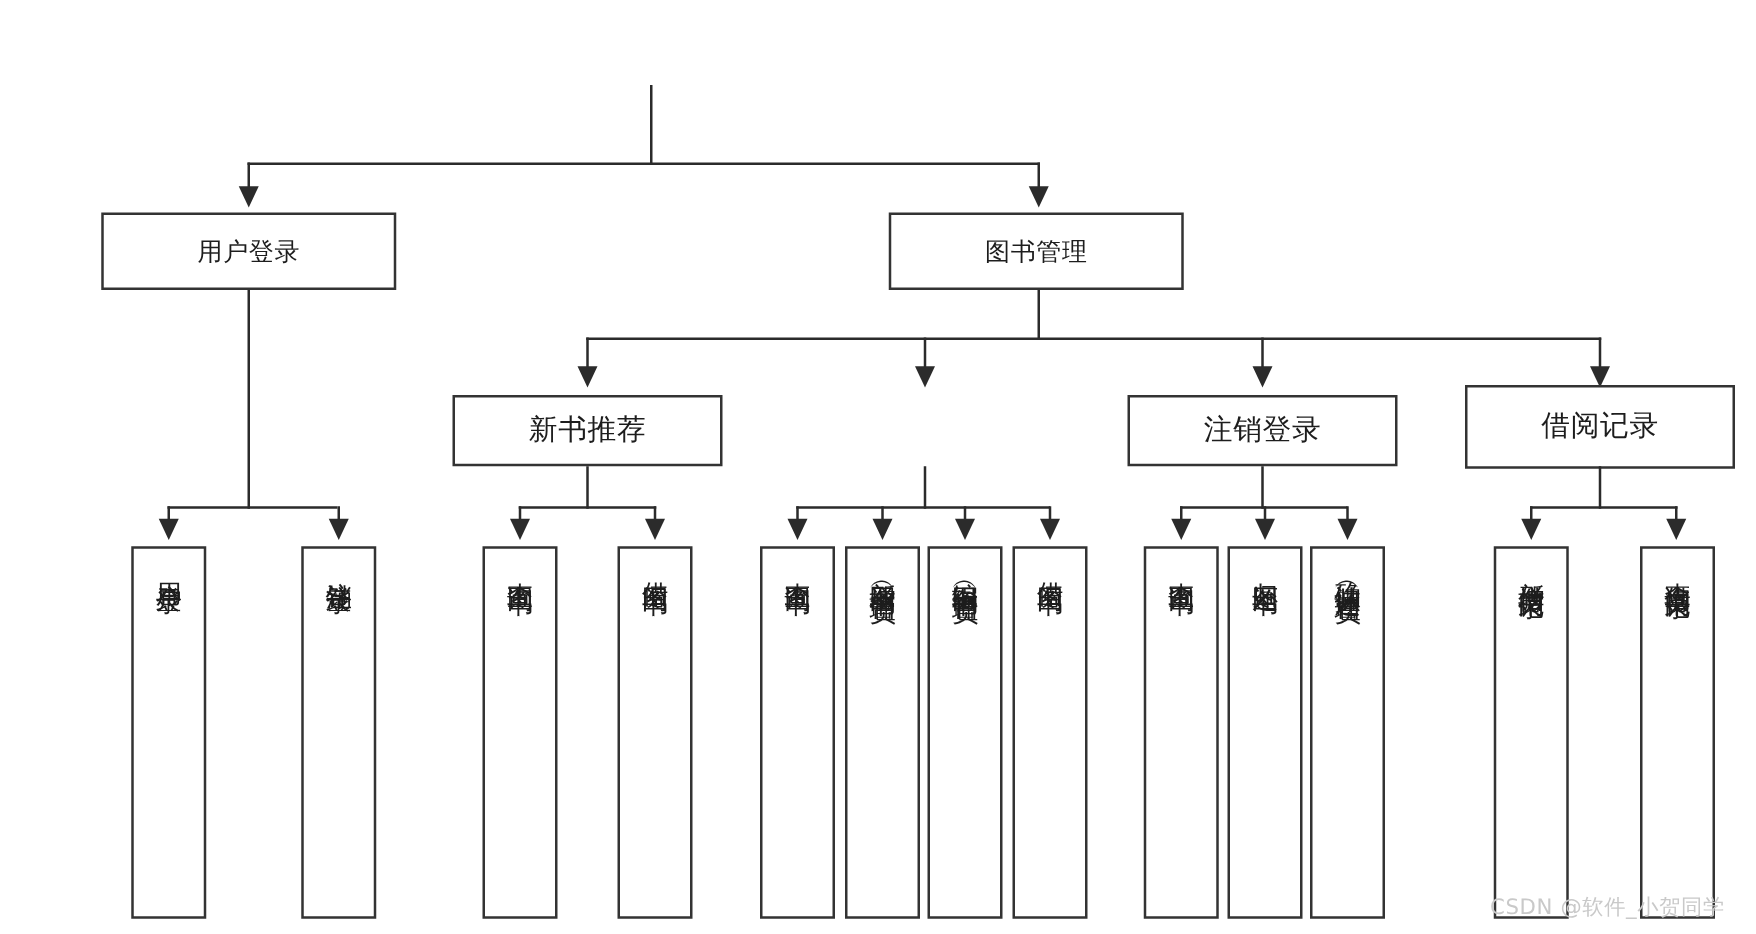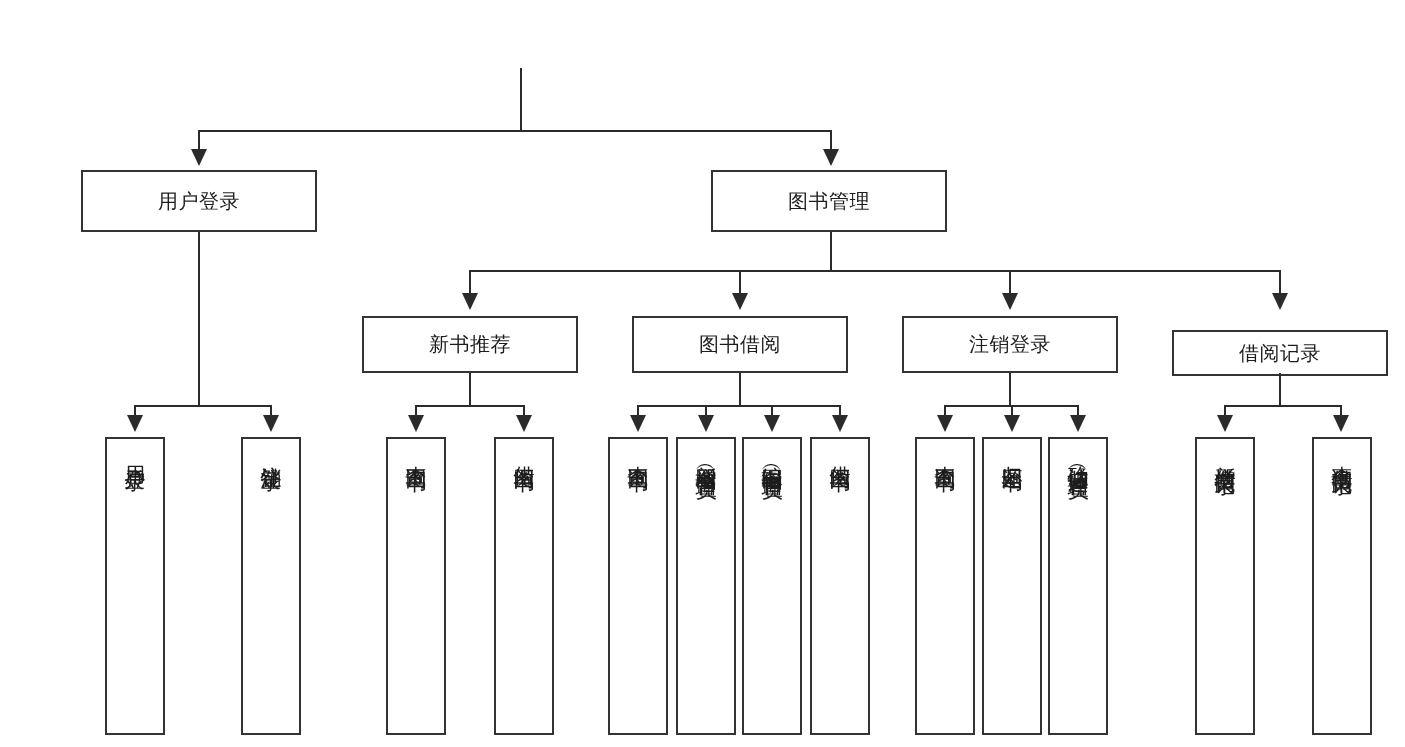--- a/index.html
+++ b/index.html
@@ -40,21 +40,21 @@
   .node.vertical .label {
     writing-mode: vertical-rl;
     text-orientation: upright;
     font-size: 21px;
     line-height: 1.05;
     letter-spacing: 2px;
     white-space: nowrap;
   }
   .node.root .label { font-size: 21px; }
   .node.lvl2 .label { font-size: 20px; }
-  .node.lvl3 .label { font-size: 20px; }
+  .node.lvl3 .label { font-size: 23px; }
 
   .edge {
     position: absolute;
     background: #2b2b2b;
   }
   .edge.v { width: 2px; }
   .edge.h { height: 2px; }
 
   .arrow {
     position: absolute;
@@ -112,27 +112,24 @@
 
   <div class="edge v" style="left:1009px; top:270px; width:2px; height:24px;"></div>
   <div class="arrow" style="left:1002px; top:293px;"></div>
 
   <div class="edge v" style="left:1279px; top:270px; width:2px; height:24px;"></div>
   <div class="arrow" style="left:1272px; top:293px;"></div>
 
   <div class="node lvl3" style="left:362px; top:316px; width:216px; height:57px;">
     <span class="label">新书推荐</span>
   </div>
-  <div class="node lvl3" style="left:632px; top:316px; width:216px; height:57px;">
-    <span class="label">图书借阅</span>
-  </div>
   <div class="node lvl3" style="left:902px; top:316px; width:216px; height:57px;">
     <span class="label">注销登录</span>
   </div>
-  <div class="node lvl3" style="left:1172px; top:330px; width:216px; height:46px;">
+  <div class="node lvl3" style="left:1172px; top:308px; width:216px; height:67px;">
     <span class="label">借阅记录</span>
   </div>
 
   <div class="edge v" style="left:469px; top:373px; width:2px; height:34px;"></div>
   <div class="edge h" style="left:415px; top:405px; width:110px; height:2px;"></div>
   <div class="edge v" style="left:415px; top:405px; width:2px; height:12px;"></div>
   <div class="arrow" style="left:408px; top:415px;"></div>
   <div class="edge v" style="left:523px; top:405px; width:2px; height:12px;"></div>
   <div class="arrow" style="left:516px; top:415px;"></div>
 
@@ -200,14 +197,15 @@
     <span class="label">确认归还（管理员）</span>
   </div>
 
   <div class="node vertical" style="left:1195px; top:437px; width:60px; height:298px;">
     <span class="label">新增借阅记录</span>
   </div>
   <div class="node vertical" style="left:1312px; top:437px; width:60px; height:298px;">
     <span class="label">查询借阅记录</span>
   </div>
 
+  <div class="watermark" style="left:1192px; top:714px;">CSDN @软件_小贺同学</div>
 
 </div>
 
 </body></html>

